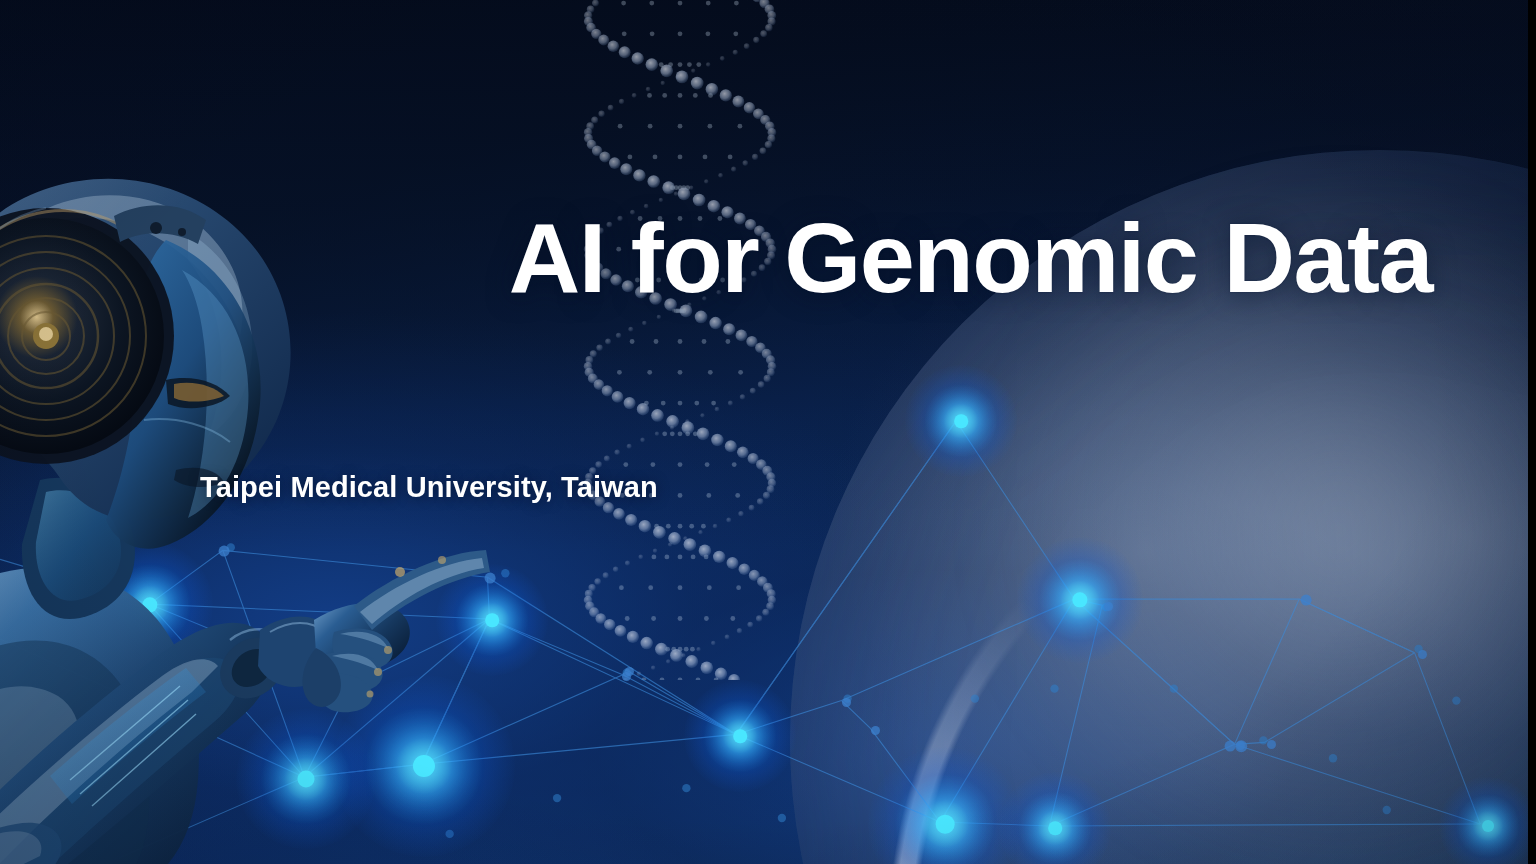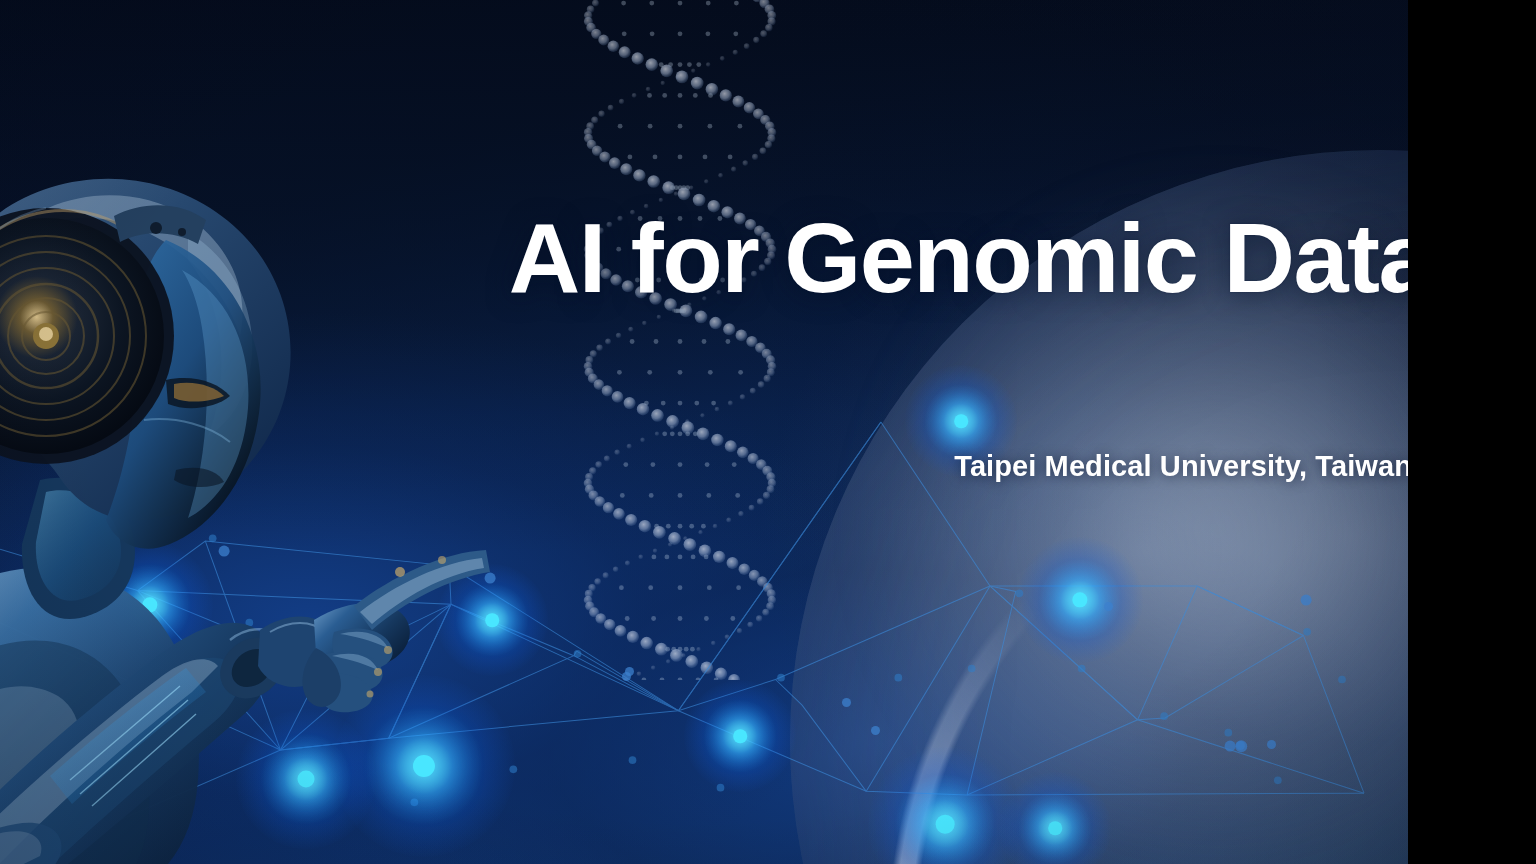--- a/index.html
+++ b/index.html
@@ -1,17 +1,17 @@
 <!DOCTYPE html>
 <html><head>
 <meta charset="utf-8">
 <style>
   html,body{margin:0;padding:0;background:#000;}
   #slide{
-    position:relative;width:1408px;height:864px;overflow:hidden;
+    position:relative;width:1528px;height:864px;overflow:hidden;
     font-family:"Liberation Sans","DejaVu Sans",sans-serif;
     background:#07152f;
   }
   .layer{position:absolute;inset:0;}
 
   
   #bg-base{
     background:
       radial-gradient(ellipse 52% 46% at 22% 72%, rgba(19,62,136,.95) 0%, rgba(13,45,104,.55) 45%, rgba(8,26,62,0) 78%),
       radial-gradient(ellipse 46% 40% at 62% 86%, rgba(18,60,132,.85) 0%, rgba(10,34,80,.4) 50%, rgba(7,21,52,0) 80%),
@@ -75,22 +75,22 @@
   
   #title{
     position:absolute;left:200px;top:196px;width:1232px;
     text-align:right;color:#ffffff;
     font-size:99px;line-height:124px;font-weight:bold;
     letter-spacing:-1.5px;
     text-shadow:0 2px 26px rgba(4,14,36,.55), 0 0 2px rgba(10,24,54,.5);
   }
   #title .l1,#title .l2{display:block;white-space:nowrap;}
   #subtitle{
-    position:absolute;left:200px;top:450px;width:1212px;
-    text-align:right;color:#ffffff;
+    position:absolute;left:200px;top:471px;width:1212px;
+    color:#ffffff;
     font-size:29px;font-weight:bold;letter-spacing:.1px;
     text-shadow:0 1px 12px rgba(4,14,36,.6);
   }
   
   #vignette{
     background:radial-gradient(ellipse 84% 90% at 50% 48%, rgba(0,0,0,0) 52%, rgba(2,8,22,.30) 100%);
   }
 </style>
 </head>
 <body>

